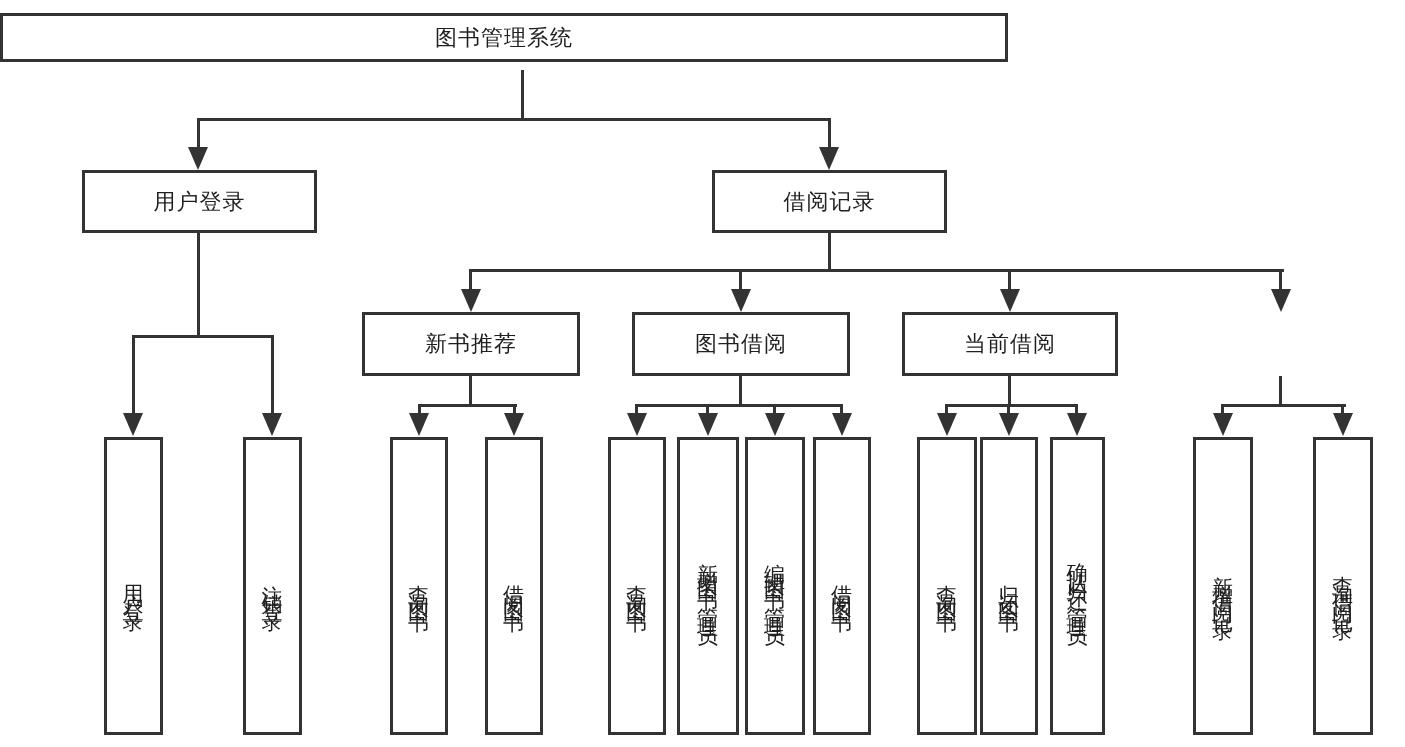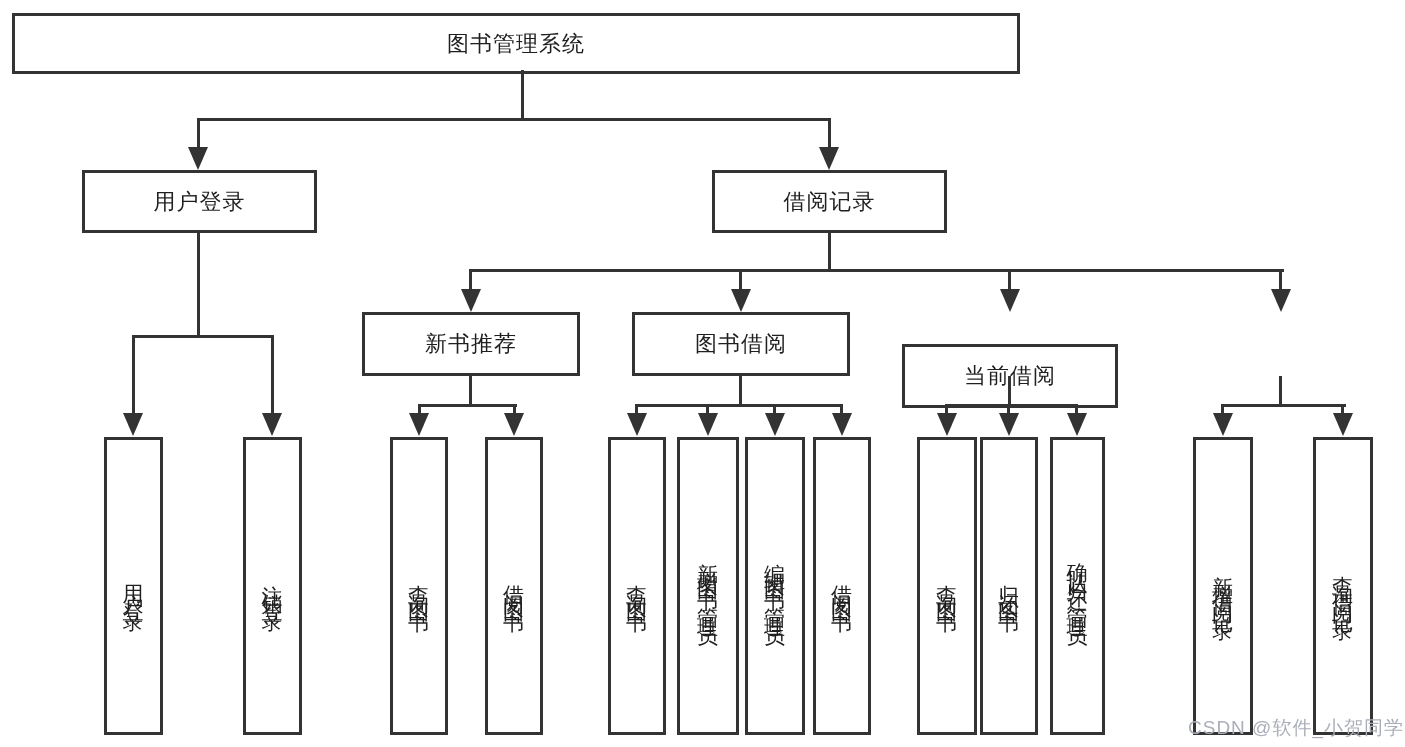--- a/index.html
+++ b/index.html
@@ -41,21 +41,21 @@
     position:absolute;left:1188px;top:715px;z-index:20;
     font-size:19px;letter-spacing:1px;color:var(--wm);
     white-space:nowrap;
   }
 </style>
 </head>
 <body>
 
 <div class="canvas">
 
-  <div class="box" style="left:12px;top:13px;width:1008px;height:61px;">
+  <div class="box" style="left:0;top:13px;width:1008px;height:49px;">
     <span>图书管理系统</span>
   </div>
 
   <div class="vline" style="left:521px;top:70px;width:3px;height:49px;"></div>
   <div class="hline" style="left:197px;top:118px;width:634px;height:3px;"></div>
   <div class="vline" style="left:197px;top:118px;width:3px;height:32px;"></div>
   <div class="arrow" style="left:188px;top:147px;"></div>
   <div class="vline" style="left:828px;top:118px;width:3px;height:32px;"></div>
   <div class="arrow" style="left:819px;top:147px;"></div>
 
@@ -83,21 +83,21 @@
   <div class="arrow" style="left:1000px;top:289px;"></div>
   <div class="vline" style="left:1279px;top:269px;width:3px;height:25px;"></div>
   <div class="arrow" style="left:1271px;top:289px;"></div>
 
   <div class="box" style="left:632px;top:312px;width:218px;height:64px;">
     <span>图书借阅</span>
   </div>
   <div class="box" style="left:362px;top:312px;width:218px;height:64px;">
     <span>新书推荐</span>
   </div>
-  <div class="box" style="left:902px;top:312px;width:216px;height:64px;margin-top:32px;">
+  <div class="box" style="left:902px;top:312px;width:216px;height:64px;">
     <span>当前借阅</span>
   </div>
 
   <div class="vline" style="left:469px;top:376px;width:3px;height:30px;"></div>
   <div class="hline" style="left:418px;top:404px;width:99px;height:3px;"></div>
   <div class="vline" style="left:418px;top:404px;width:3px;height:13px;"></div>
   <div class="arrow" style="left:409px;top:413px;"></div>
   <div class="vline" style="left:513px;top:404px;width:3px;height:13px;"></div>
   <div class="arrow" style="left:504px;top:413px;"></div>
 
@@ -165,15 +165,14 @@
     <span class="vlabel">确认归还（管理员）</span>
   </div>
 
   <div class="vbox" style="left:1193px;top:437px;width:60px;height:298px;">
     <span class="vlabel">新增借阅记录</span>
   </div>
   <div class="vbox" style="left:1313px;top:437px;width:60px;height:298px;">
     <span class="vlabel">查询借阅记录</span>
   </div>
 
-  <div class="watermark">CSDN @软件_小贺同学</div>
 
 </div>
 
 </body></html>

